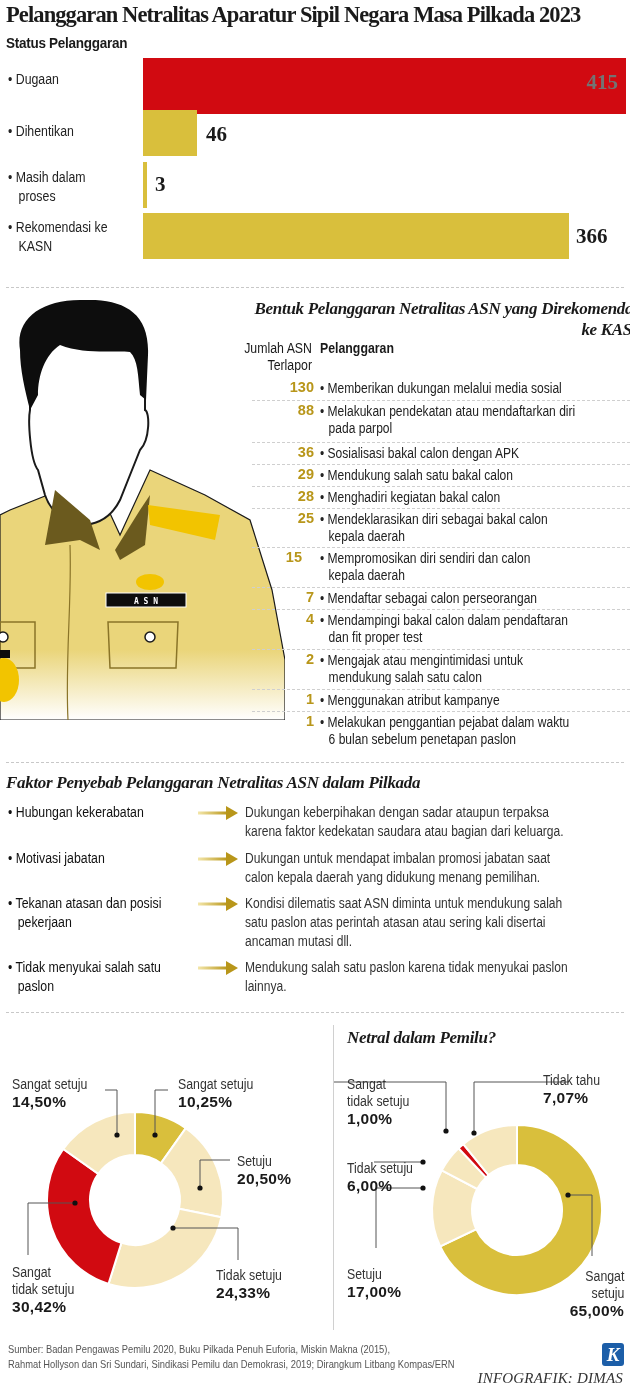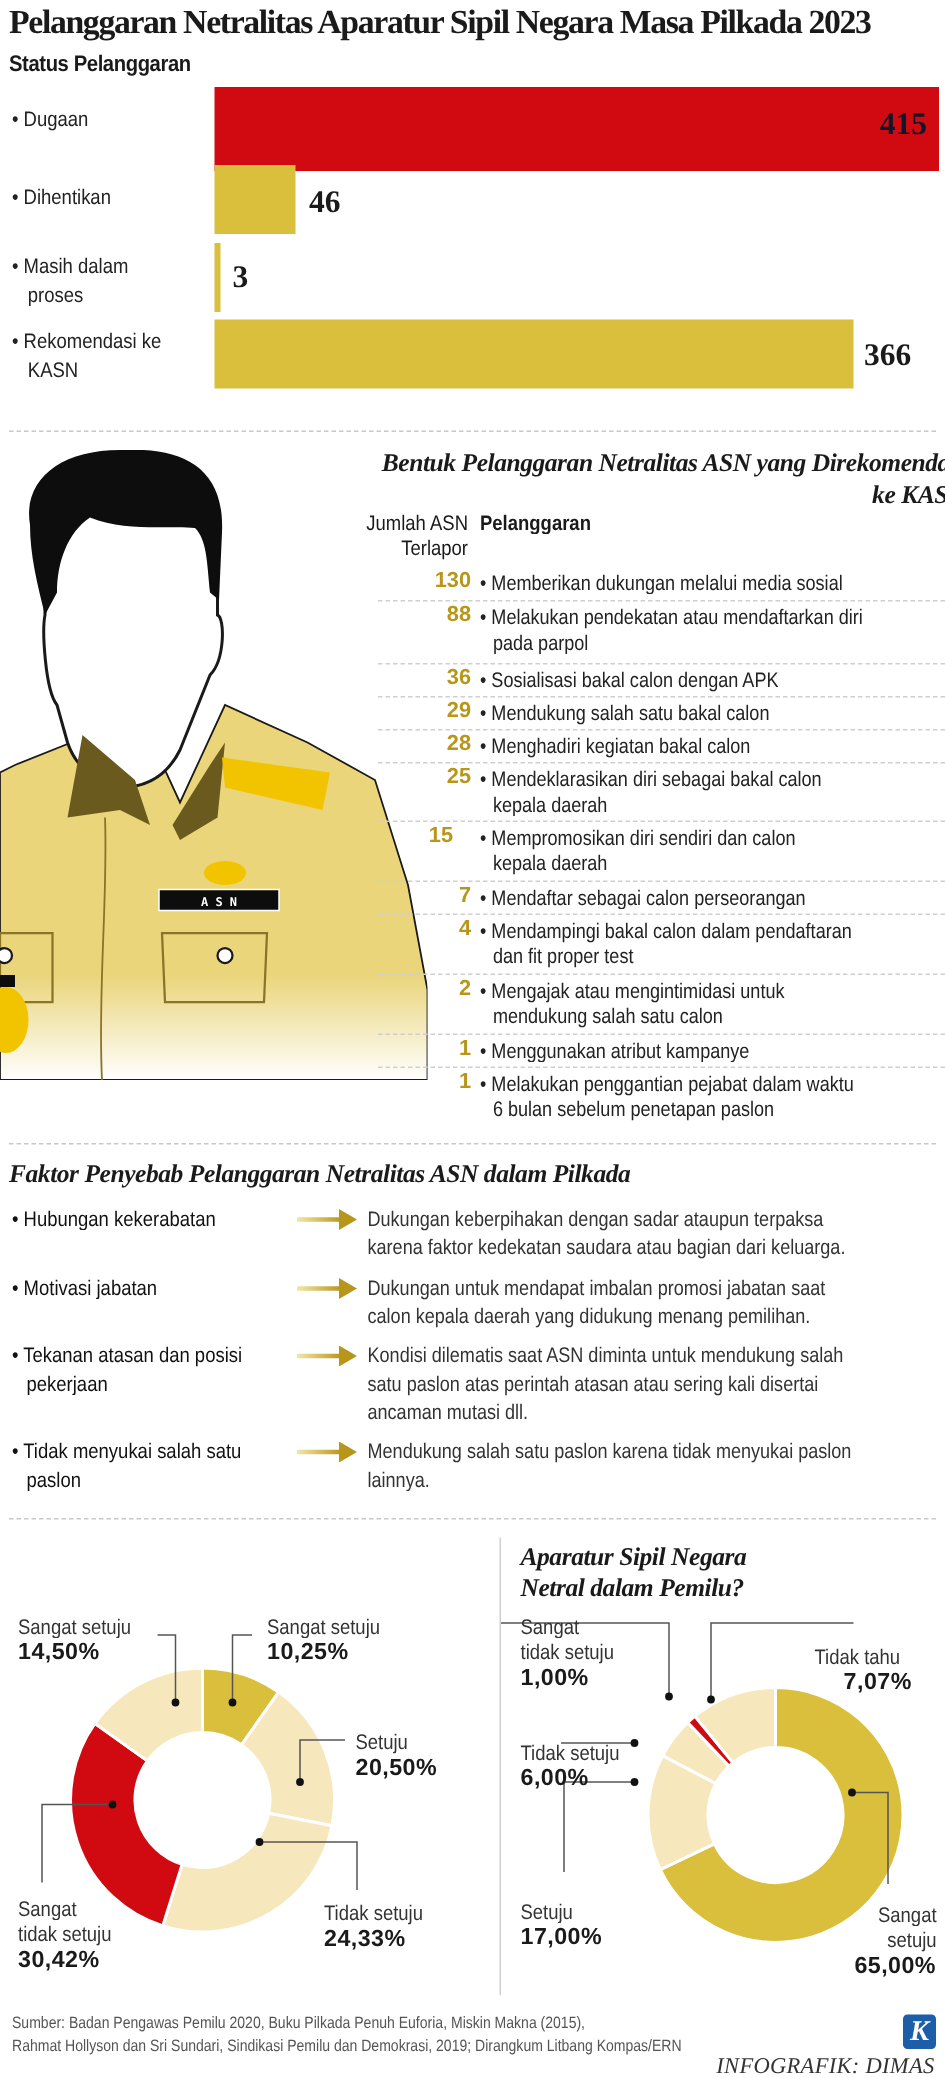--- a/index.html
+++ b/index.html
@@ -43,21 +43,21 @@
 
 <div class="abs main-title">Pelanggaran Netralitas Aparatur Sipil Negara Masa Pilkada 2023</div>
 <div class="abs sub-title">Status Pelanggaran</div>
 
 <div>
 
   <div class="abs bar-label" style="top:70px;">
     <div>• Dugaan</div>
   </div>
   <div class="abs bar" style="top:58px; width:483px; background:#d10a11;"></div>
-  <div class="abs bar-value" style="top:70px; right:12px; color:#0f172a;">415</div>
+  <div class="abs bar-value" style="top:70px; right:12px; color:#737373;">415</div>
 
   <div class="abs bar-label" style="top:122px;">
     <div>• Dihentikan</div>
   </div>
   <div class="abs bar" style="top:110px; width:54px; background:#d9bf3c; height:46px;"></div>
   <div class="abs bar-value" style="top:122px; left:206px;">46</div>
 
   <div class="abs bar-label" style="top:168px;">
     <div>• Masih dalam</div>
     <div style="padding-left:12px;">  proses</div>
@@ -314,21 +314,20 @@
   <div class="don-label">Tidak setuju</div>
   <div class="don-value">24,33%</div>
 </div>
 <div class="abs" style="left:12px; top:1264px;">
   <div class="don-label">Sangat</div>
   <div class="don-label">tidak setuju</div>
   <div class="don-value">30,42%</div>
 </div>
 
 <div class="abs sec-title" style="left:347px; top:1027px; width:280px;">
-  <div>Aparatur Sipil Negara</div>
   <div>Netral dalam Pemilu?</div>
 </div>
 
 <svg class="abs" style="left:334px; top:1070px;" width="296" height="270" viewBox="0 0 296 270">
 
   <g transform="translate(183,140)" stroke="#ffffff" stroke-width="2">
     <path d="M0 -85 A85 85 0 1 1 -76.8 36.4 L-40.7 19.2 A45 45 0 1 0 0 -45 Z" fill="#d9bf3c"></path>
     <path d="M-76.8 36.4 A85 85 0 0 1 -75.2 -39.6 L-39.8 -21 A45 45 0 0 0 -40.7 19.2 Z" fill="#f6e7bd"></path>
     <path d="M-75.2 -39.6 A85 85 0 0 1 -58.5 -61.7 L-31 -32.6 A45 45 0 0 0 -39.8 -21 Z" fill="#f6e7bd"></path>
     <path d="M-58.5 -61.7 A85 85 0 0 1 -53.7 -65.9 L-28.4 -34.9 A45 45 0 0 0 -31 -32.6 Z" fill="#d10a11"></path>
@@ -348,21 +347,21 @@
     <circle cx="89" cy="118" r="2.6"></circle>
     <circle cx="234" cy="125" r="2.6"></circle>
   </g>
 </svg>
 
 <div class="abs" style="left:347px; top:1076px;">
   <div class="don-label">Sangat</div>
   <div class="don-label">tidak setuju</div>
   <div class="don-value">1,00%</div>
 </div>
-<div class="abs" style="left:543px; top:1096px;text-align:right;">
+<div class="abs" style="left:543px; top:1072px;">
   <div class="don-label">Tidak tahu</div>
   <div class="don-value">7,07%</div>
 </div>
 <div class="abs" style="left:347px; top:1160px;">
   <div class="don-label">Tidak setuju</div>
   <div class="don-value">6,00%</div>
 </div>
 <div class="abs" style="left:347px; top:1266px;">
   <div class="don-label">Setuju</div>
   <div class="don-value">17,00%</div>

